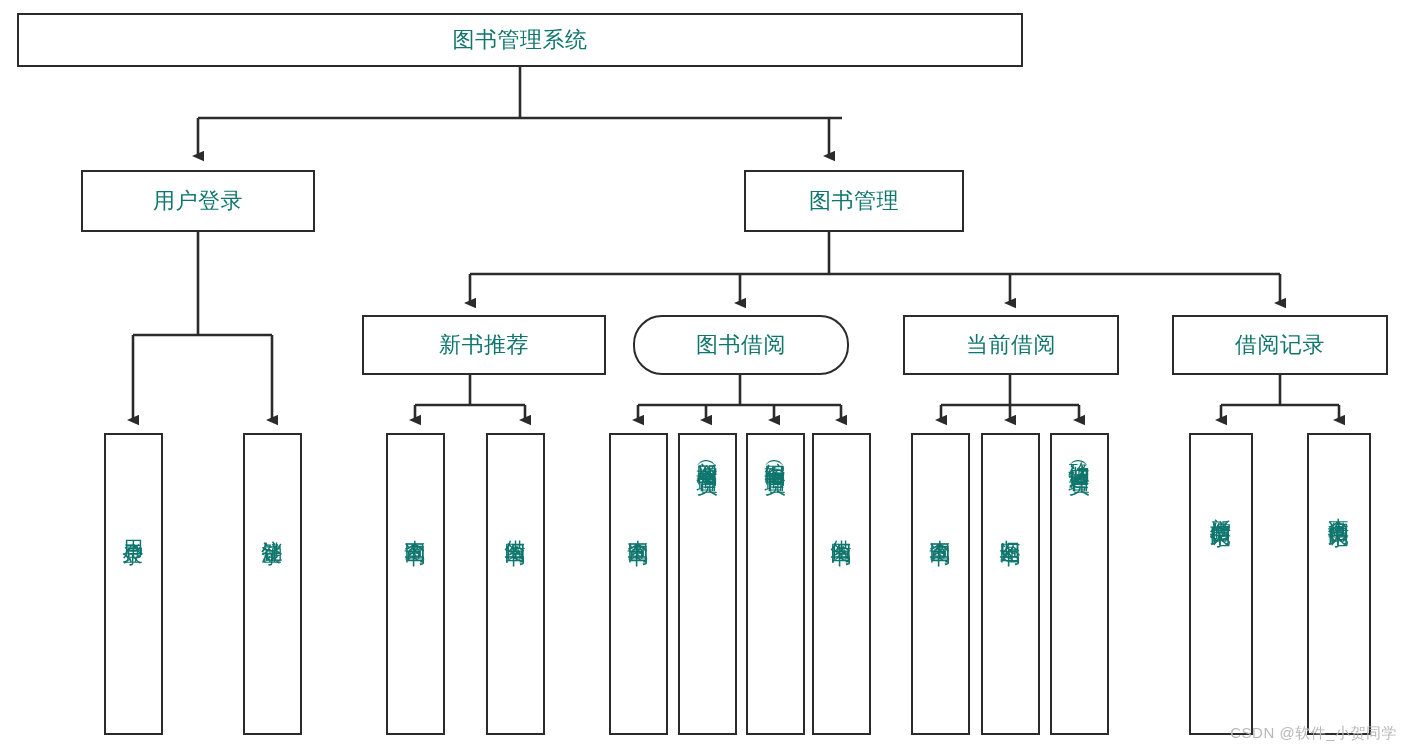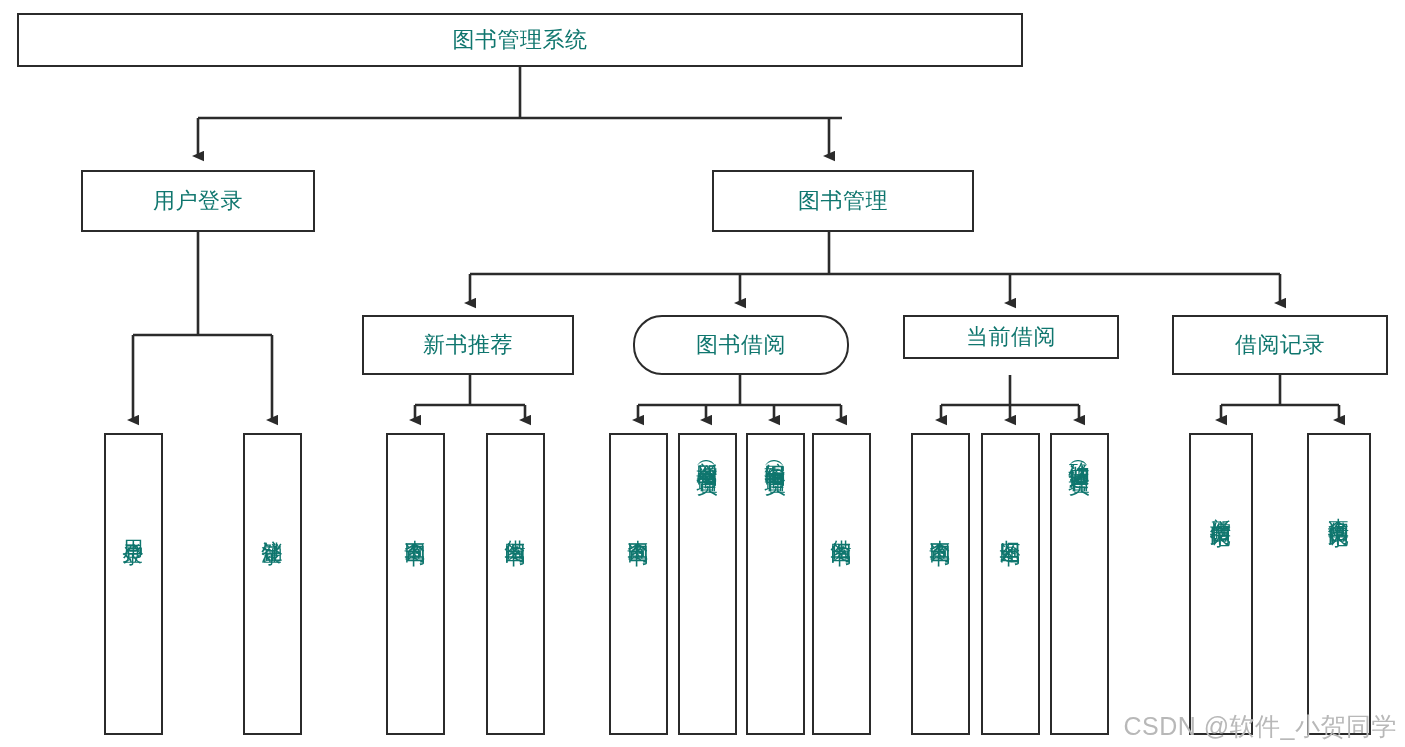--- a/index.html
+++ b/index.html
@@ -69,21 +69,21 @@
   .node-leaf.leaf-long .node-label {
     padding-top: 4px;
   }
   .node-leaf.leaf-short .node-label {
     padding-top: 82px;
   }
   #watermark {
     position: absolute;
     right: 8px;
     bottom: 4px;
-    font-size: 25px;
+    font-size: 15px;
     color: #b8b8b8;
     letter-spacing: 0.5px;
     z-index: 5;
     user-select: none;
     white-space: nowrap;
     margin-top: 44px;
   }
 </style>
 </head>
 <body>
@@ -153,33 +153,33 @@
   </svg>
 
   <div class="node node-root" style="left:17px; top:13px; width:1006px; height:54px;">
     <span class="node-label">图书管理系统</span>
   </div>
 
   <div class="node node-l2" style="left:81px; top:170px; width:234px; height:62px;">
     <span class="node-label">用户登录</span>
   </div>
 
-  <div class="node node-l2" style="left:712px; top:170px; width:262px; height:62px;">
+  <div class="node node-l2" style="left:744px; top:170px; width:220px; height:62px;">
     <span class="node-label">图书管理</span>
   </div>
 
-  <div class="node node-l3" style="left:362px; top:315px; width:212px; height:60px;">
+  <div class="node node-l3" style="left:362px; top:315px; width:244px; height:60px;">
     <span class="node-label">新书推荐</span>
   </div>
 
   <div class="node node-l3" style="left:633px; top:315px; width:216px; height:60px;border-radius:29px;">
     <span class="node-label">图书借阅</span>
   </div>
 
-  <div class="node node-l3" style="left:903px; top:315px; width:216px; height:44px;">
+  <div class="node node-l3" style="left:903px; top:315px; width:216px; height:60px;">
     <span class="node-label">当前借阅</span>
   </div>
 
   <div class="node node-l3" style="left:1172px; top:315px; width:216px; height:60px;">
     <span class="node-label">借阅记录</span>
   </div>
 
   <div class="node node-leaf leaf-short" style="left:104px; top:433px; width:59px; height:302px;">
     <span class="node-label">用户登录</span>
   </div>

